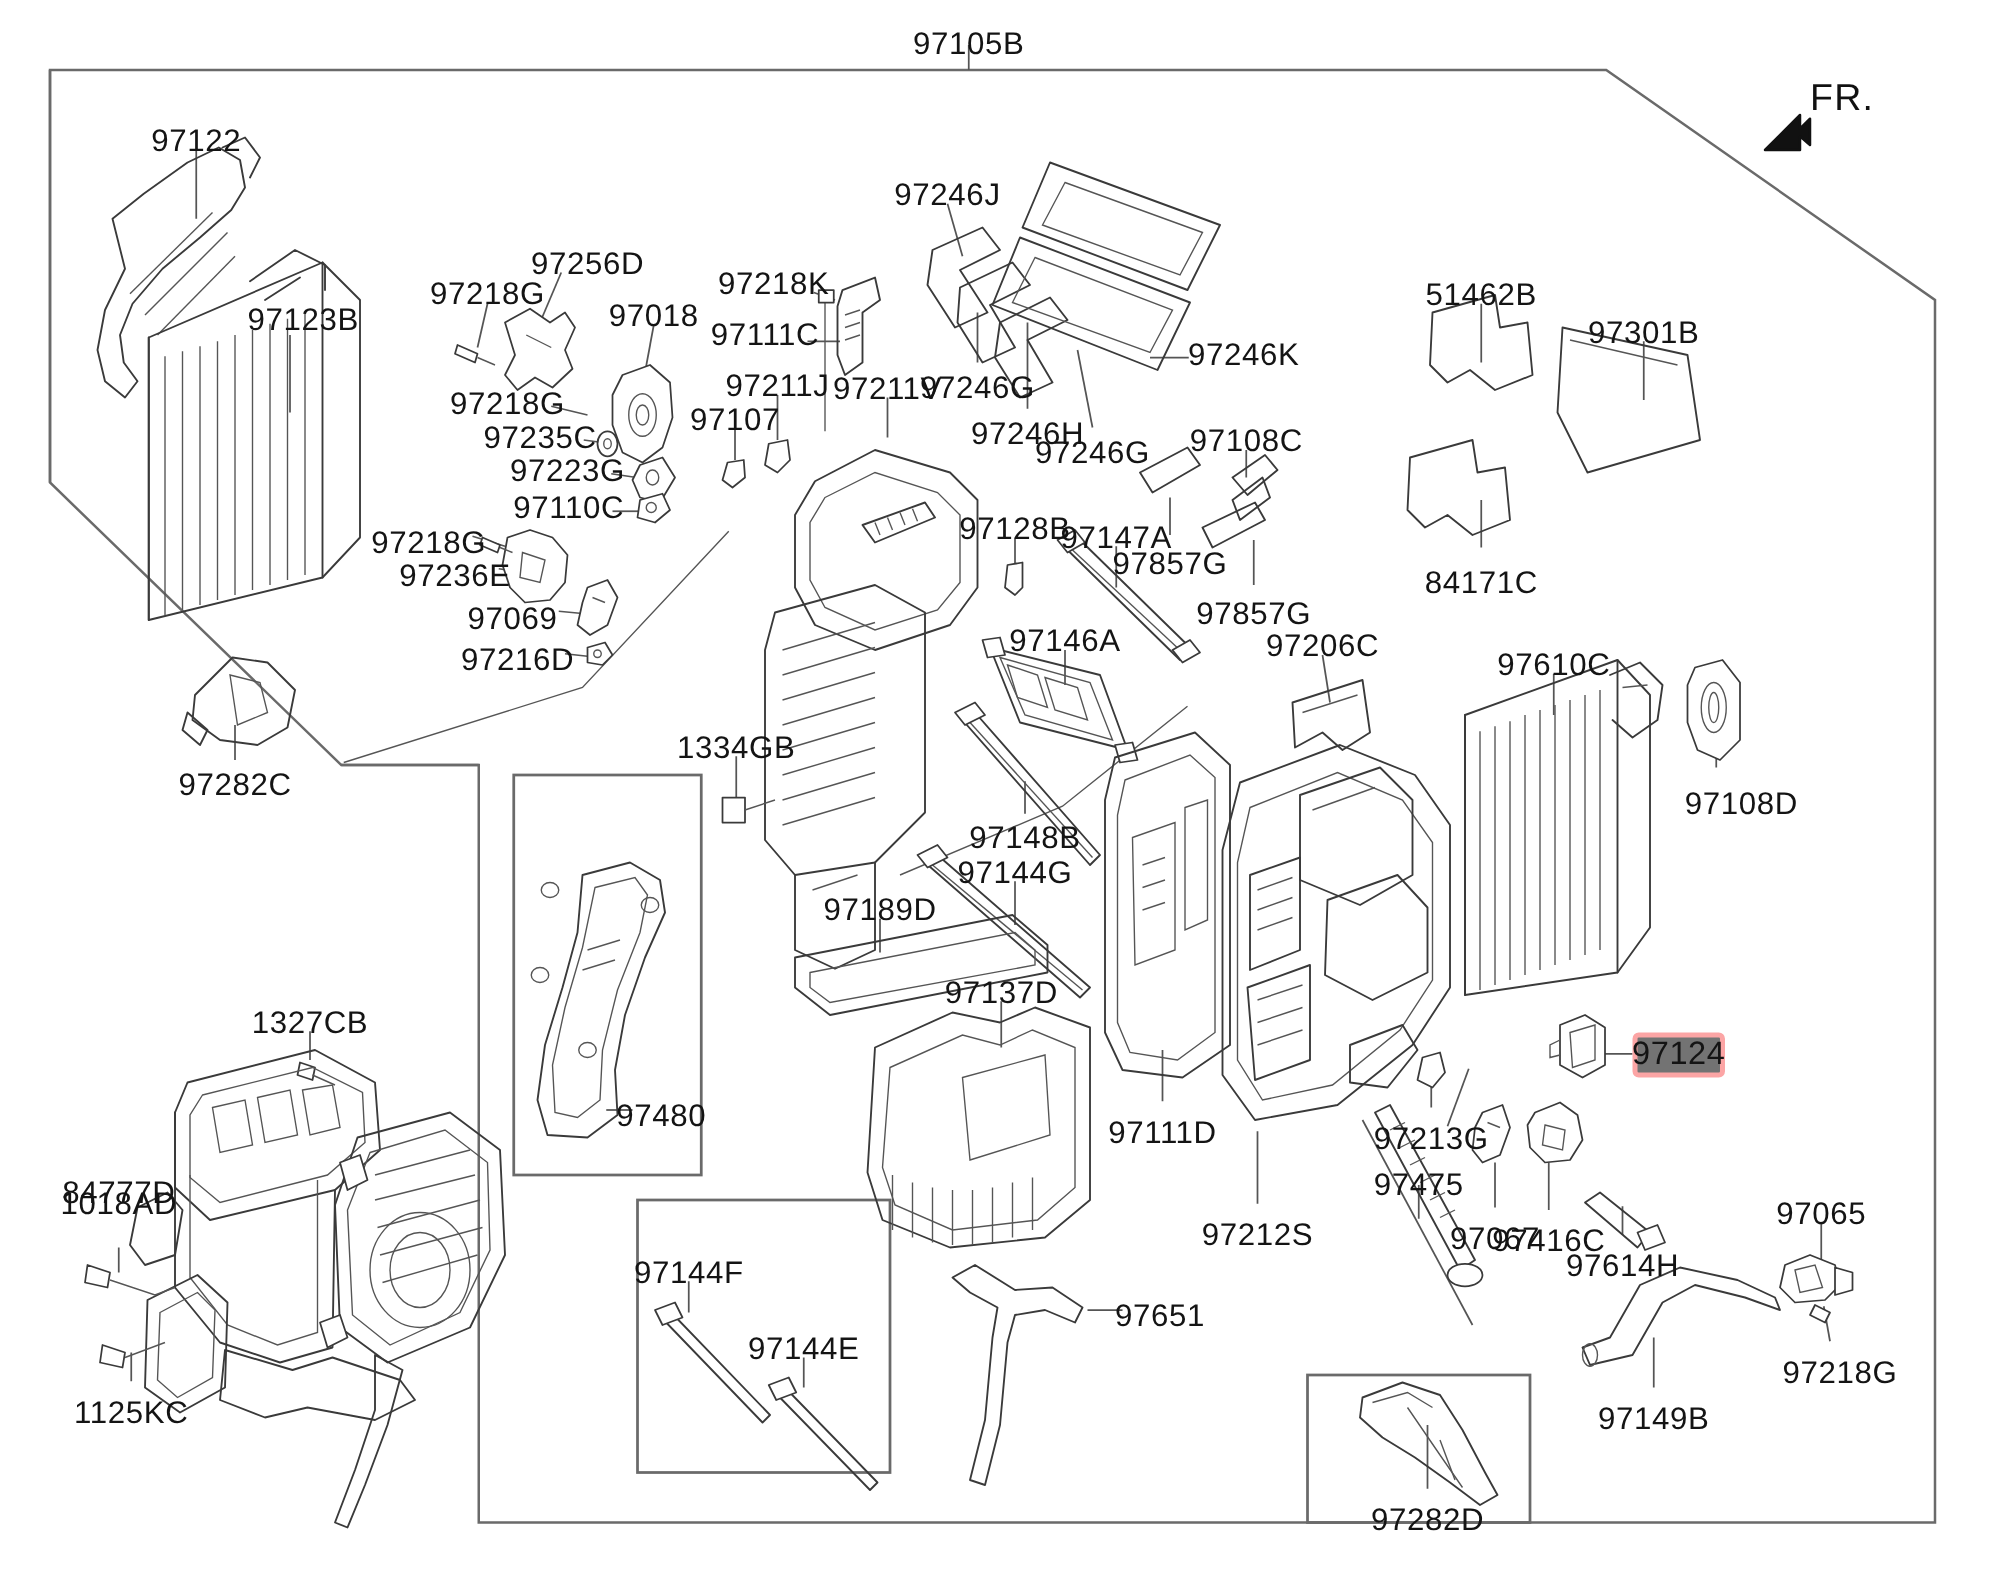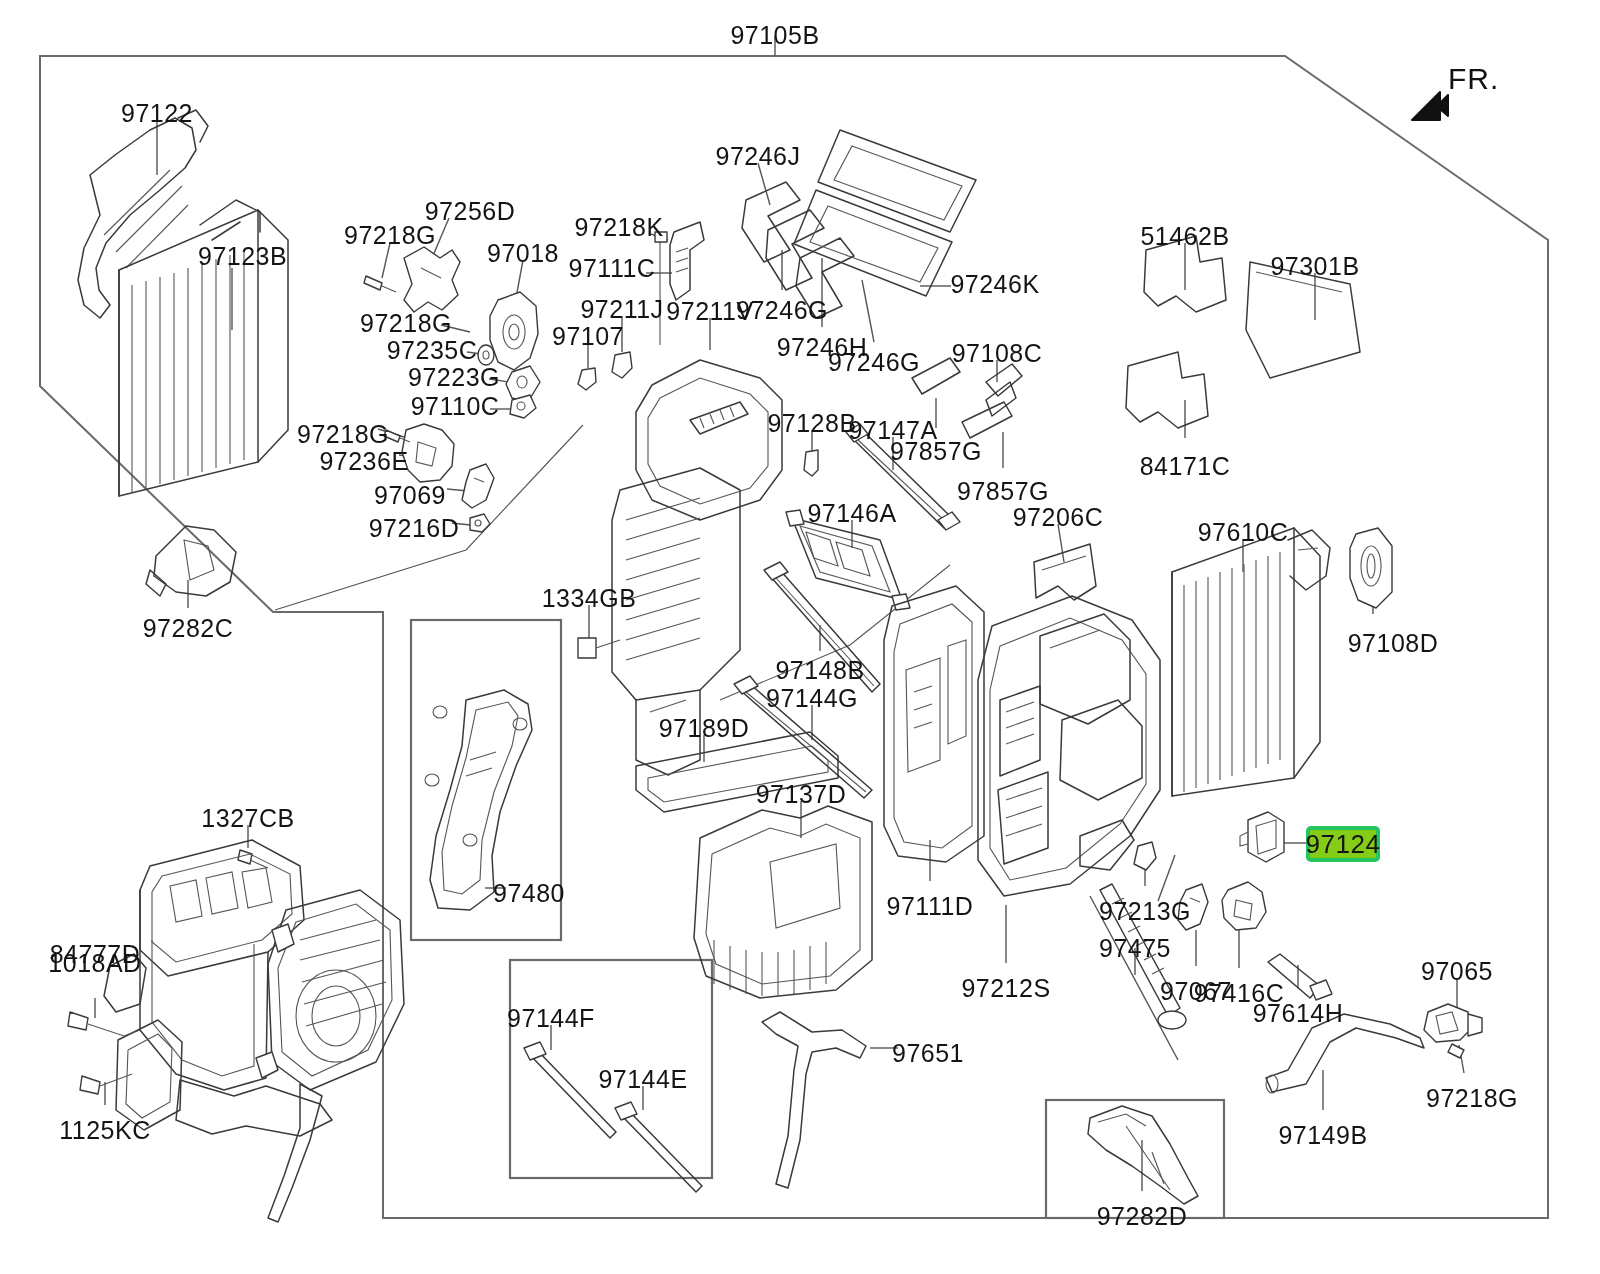--- a/index.html
+++ b/index.html
@@ -4,22 +4,22 @@
 <style>
   html,body{margin:0;padding:0;background:#ffffff;}
   body{width:1600px;height:1274px;position:relative;overflow:hidden;
        font-family:"Liberation Sans","DejaVu Sans",sans-serif;color:#1a1a1a;}
   #stage{position:absolute;left:0;top:0;width:1600px;height:1274px;}
   svg.layer{position:absolute;left:0;top:0;width:1600px;height:1274px;overflow:visible;}
   .lbl{position:absolute;font-size:25px;line-height:27px;letter-spacing:0.5px;
        white-space:pre;color:#141414;font-family:"Liberation Sans","DejaVu Sans",sans-serif;}
   .lbl.c{text-align:center;transform:translateX(-50%);}
   .boxlbl{position:absolute;font-size:25px;line-height:30px;white-space:pre;color:#141414;}
-  .hl{position:absolute;border:4px solid #22c55e;border-radius:5px;background:#84cc16;
-      box-sizing:border-box;display:flex;align-items:center;justify-content:center;}
+  .hl{position:absolute;border:4px solid #fca5a5;border-radius:5px;background:#737373;
+      box-sizing:border-box;display:flex;align-items:flex-end;justify-content:center;}
   .hl span{font-size:26px;color:#141414;letter-spacing:0.5px;}
   .frtxt{position:absolute;font-size:30px;font-weight:400;letter-spacing:1px;color:#111;}
   svg .ln{stroke:#555;stroke-width:1.4;fill:none;}
   svg .bd{stroke:#6a6a6a;stroke-width:2;fill:none;}
   svg .ibx{stroke:#6a6a6a;stroke-width:2.2;fill:none;}
   svg .pt{stroke:#3a3a3a;stroke-width:1.5;fill:none;stroke-linejoin:round;stroke-linecap:round;}
   svg .ptf{stroke:#3a3a3a;stroke-width:1.4;fill:#ffffff;stroke-linejoin:round;}
   svg .thin{stroke:#555;stroke-width:1.1;fill:none;}
 </style>
 </head>

